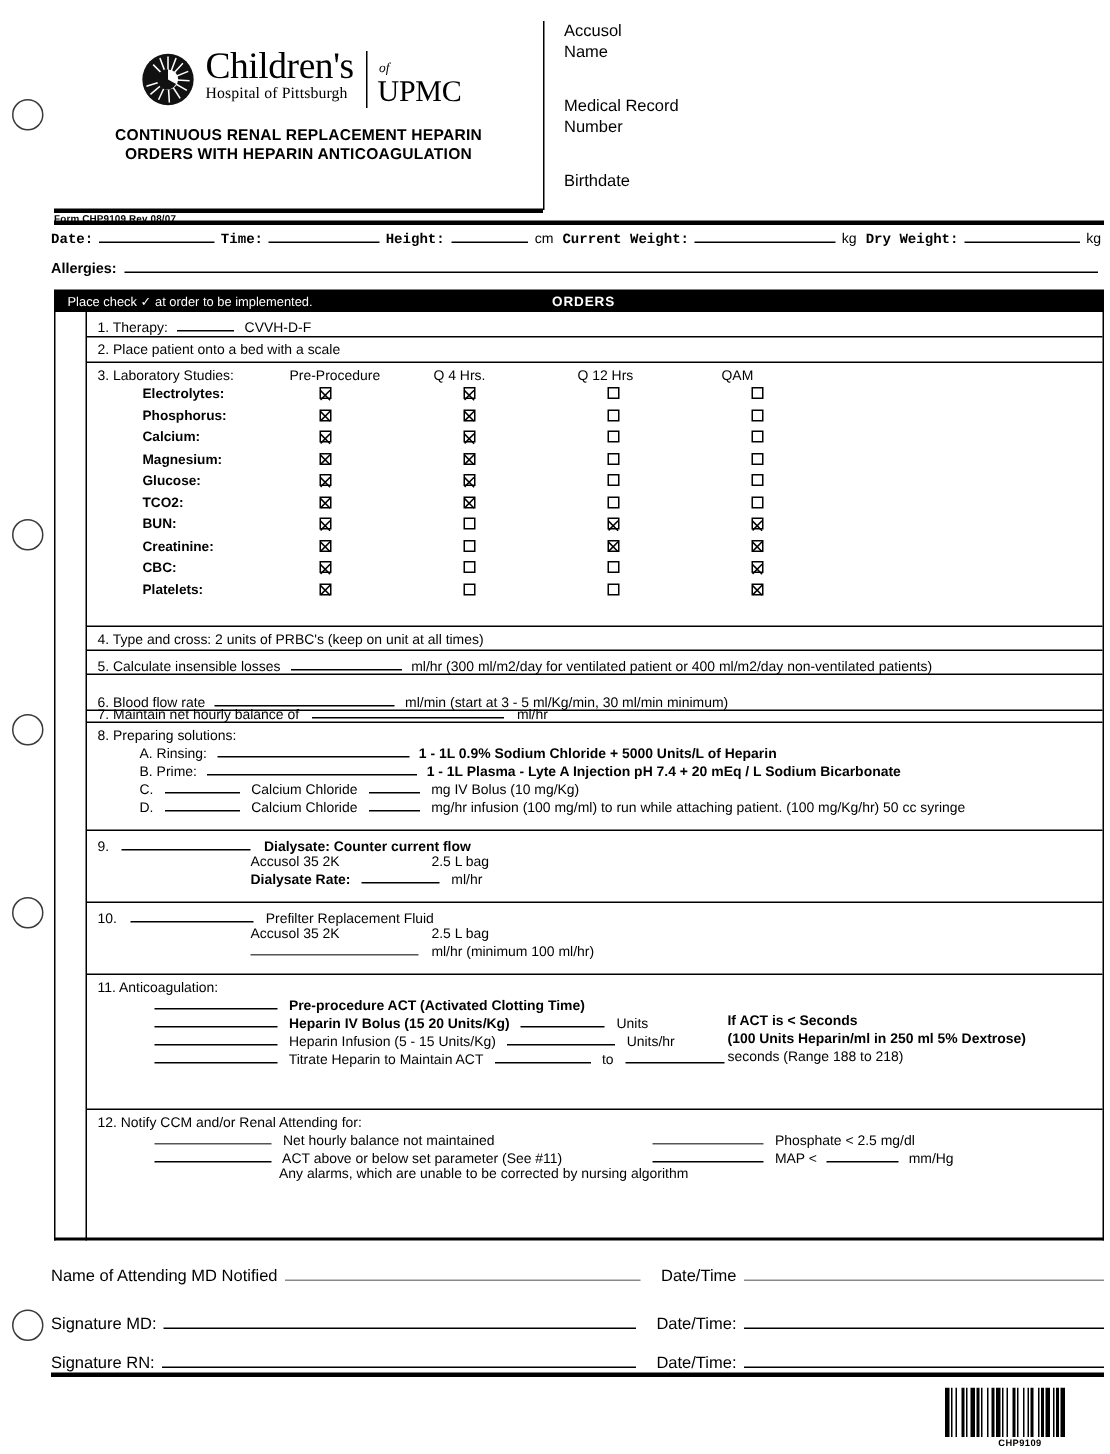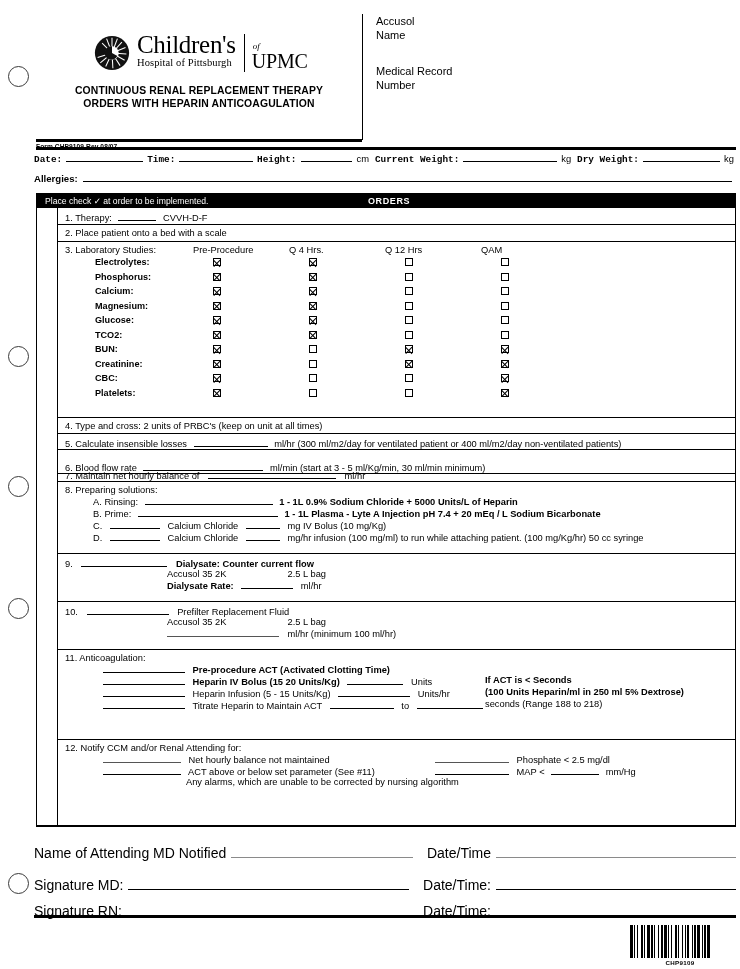--- a/index.html
+++ b/index.html
@@ -269,21 +269,21 @@
     background: #000;
   }
   .cbox.checked::before { transform: translateX(-50%) rotate(45deg); }
   .cbox.checked::after  { transform: translateX(-50%) rotate(-45deg); }
 
   
   .sig-row {
     position: absolute;
     left: 34px;
     width: 702px;
-    font-size: 14px;
+    font-size: 11px;
     display: flex;
     align-items: baseline;
   }
   .sig-row .s-lbl { white-space: nowrap; }
   .sig-row .s-fill { flex: 1; margin: 0 0 0 5px; border-bottom: 1.1px solid #000; height: 8px; }
   .sig-row .s-fill.light { border-bottom: 1px solid #8a8a8a; }
   .sig-row .dt { white-space: nowrap; margin-left: 14px; }
   .sig-row .dt-fill { width: 240px; margin-left: 5px; border-bottom: 1.1px solid #000; height: 8px; display:inline-block; }
   .sig-row .dt-fill.light { border-bottom: 1px solid #8a8a8a; }
 
@@ -348,37 +348,40 @@
           <div class="logo-hosp">Hospital of Pittsburgh</div>
         </div>
         <div class="logo-div"></div>
         <div class="logo-upmcwrap">
           <span class="logo-of">of</span>
           <div class="logo-upmc">UPMC</div>
         </div>
       </div>
 
       <div class="form-title">
-        <div>CONTINUOUS RENAL REPLACEMENT THERAPY</div>
+        <div>CONTINUOUS RENAL REPLACEMENT HEPARIN</div>
         <div>ORDERS WITH HEPARIN ANTICOAGULATION</div>
       </div>
 
       <div class="form-no">Form CHP9109 Rev 08/07</div>
     </div>
 
     <div class="hdr-divider"></div>
 
     <div class="hdr-right">
       <div class="pt-block">
         <span class="pt-line">Accusol</span>
         <span class="pt-line">Name</span>
       </div>
       <div class="pt-block">
         <span class="pt-line">Medical Record</span>
         <span class="pt-line">Number</span>
+      </div>
+      <div>
+        <span class="pt-line">Birthdate</span>
       </div>
     </div>
   </div>
 
   <div class="rule-thick" style="left:36px; top:139px; width:326px;"></div>
   <div class="rule-thick" style="left:36px; top:147px; width:700px;"></div>
 
   <div class="demo-row">
     <span class="lbl">Date:</span>
     <span class="fill" style="width:92px"></span>

